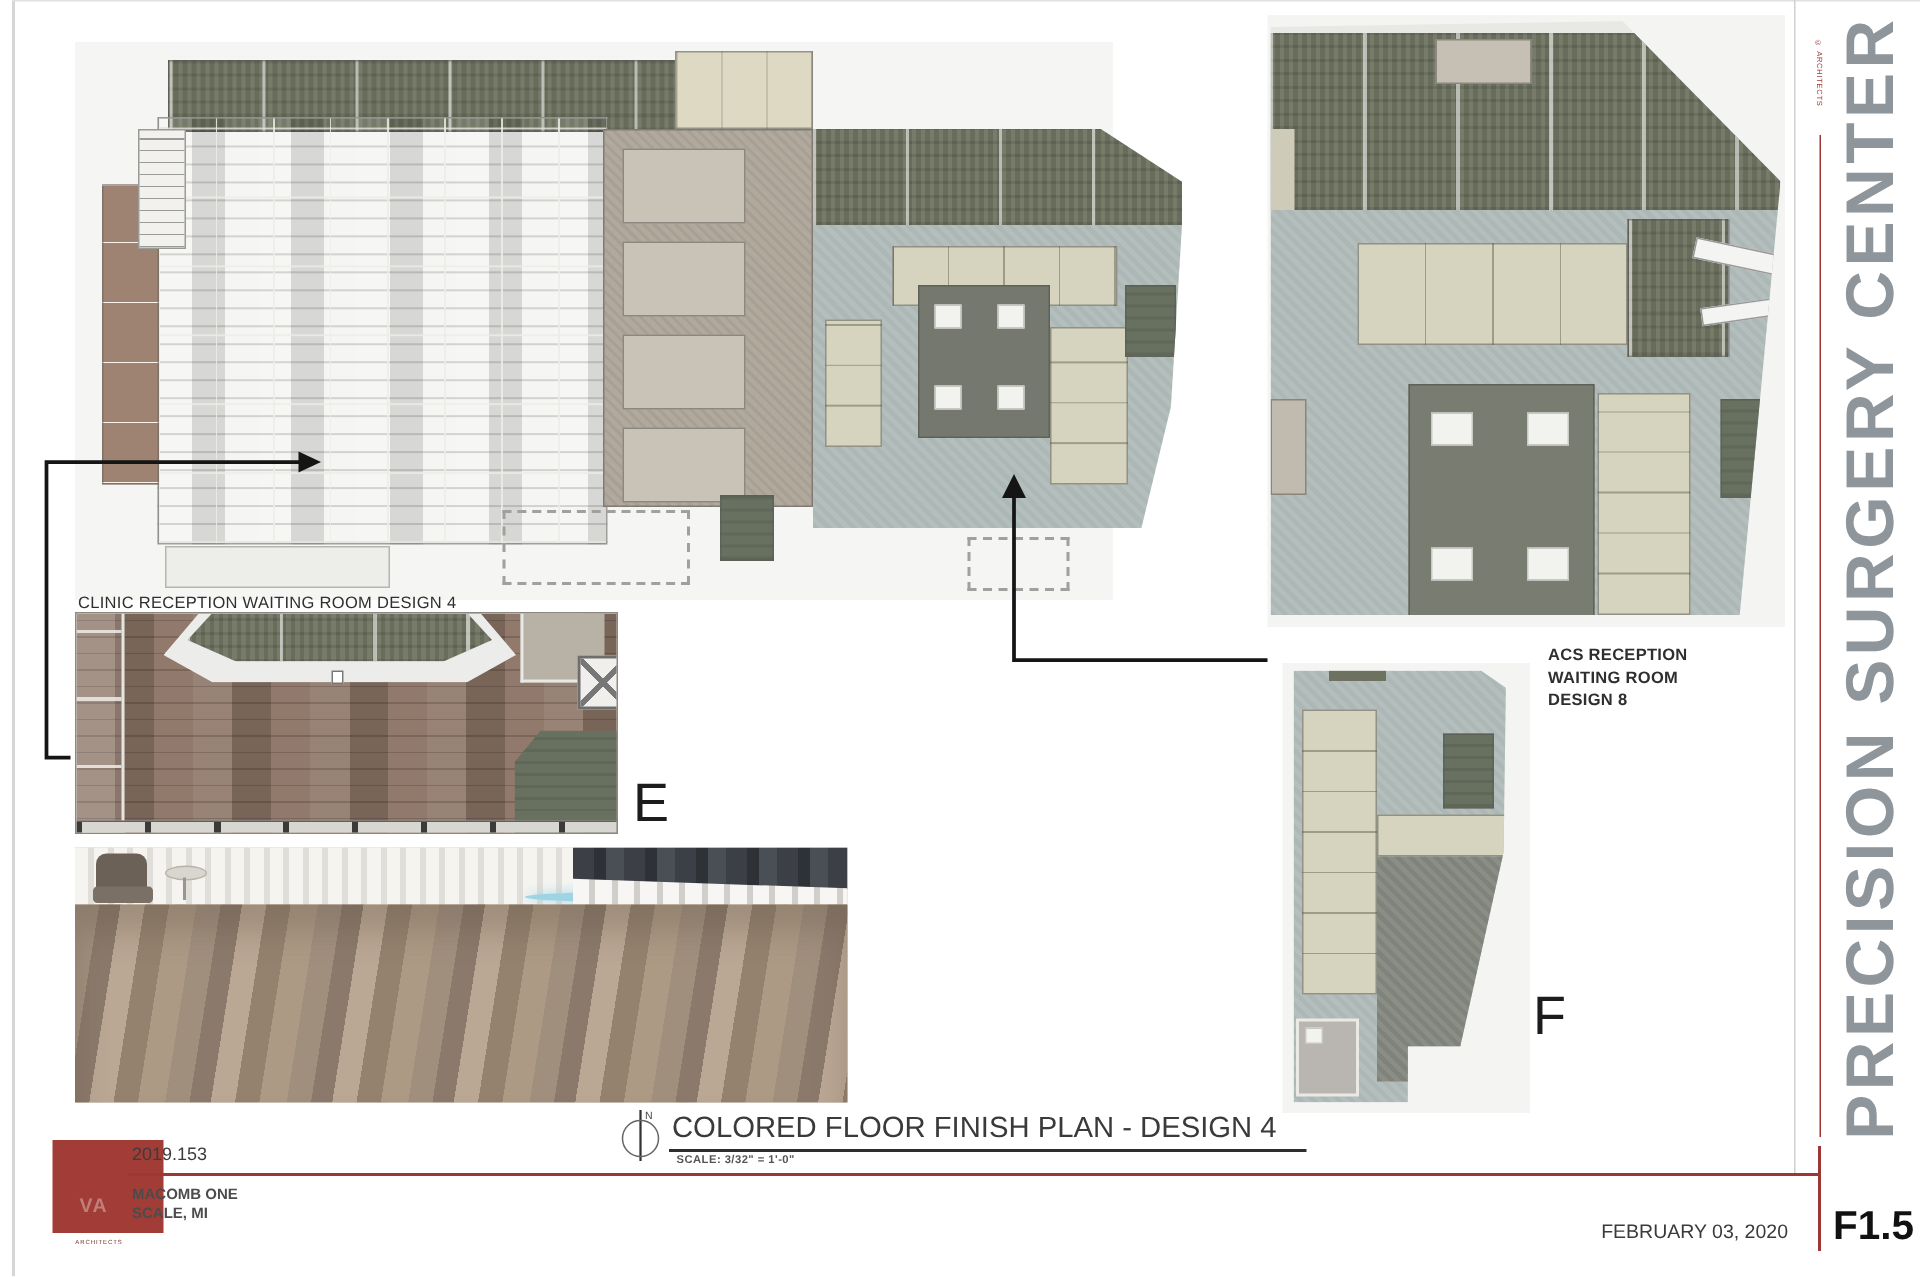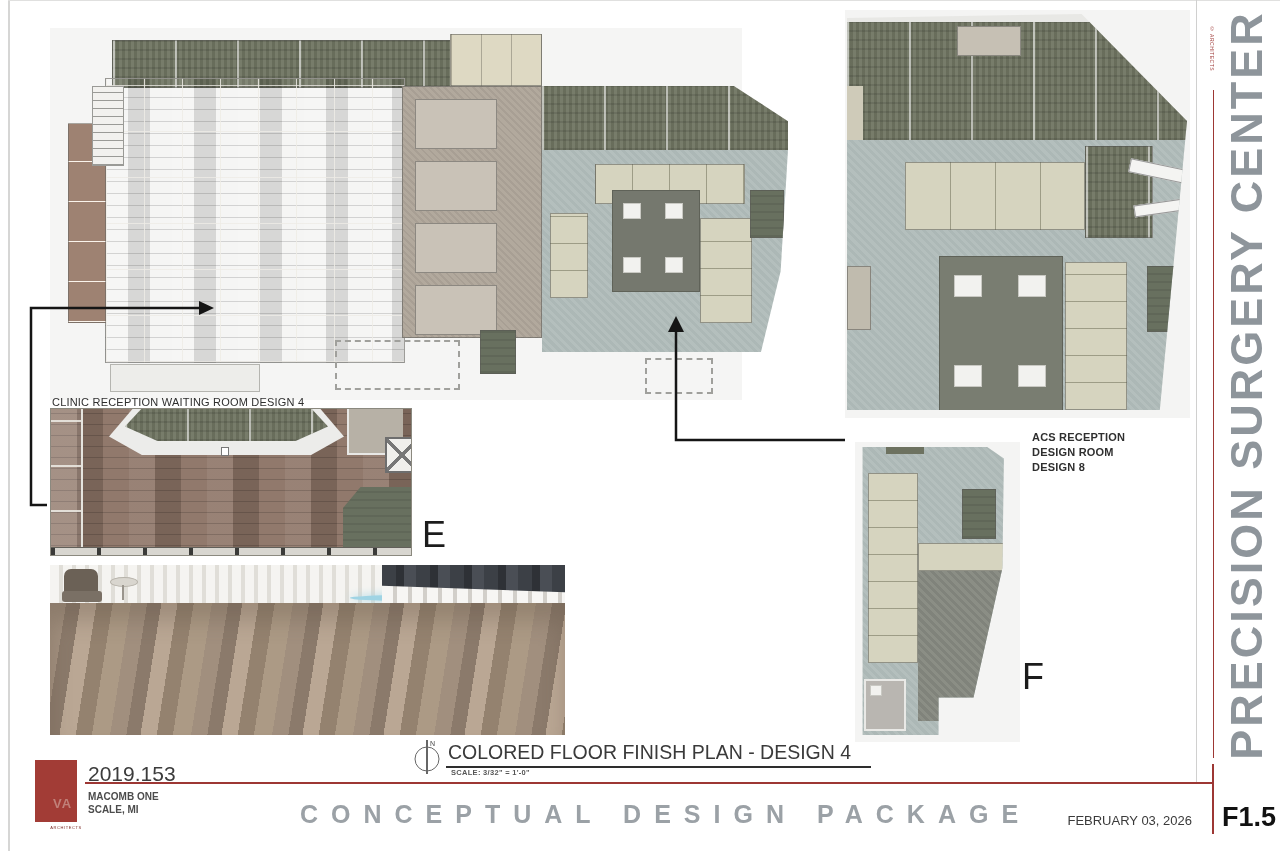--- a/index.html
+++ b/index.html
@@ -35,21 +35,21 @@
   .seat-rows{background-image:repeating-linear-gradient(0deg, rgba(0,0,0,0) 0 26px, rgba(110,110,88,.55) 26px 27px);}
   .room{border:1px solid rgba(90,90,85,.55);box-sizing:border-box;}
   .whiteseat{position:absolute;background:#f2f2ef;border:1px solid #c9c9c3;}
 
   
   .callout-label{font-size:11px;color:#2f2f2f;letter-spacing:.2px;}
   .tag-letter{font-size:36px;font-weight:400;color:#1c1c1c;}
   .dwg-title{font-size:19.5px;color:#3a3a3a;white-space:nowrap;border-bottom:2px solid #2e2e2e;
              padding:0 20px 2px 2px;}
   .dwg-scale{font-size:7.5px;font-weight:bold;color:#555;letter-spacing:.3px;}
-  .proj-num{font-size:21px;color:#3c3c3c;text-align:center;}
+  .proj-num{font-size:12px;color:#3c3c3c;text-align:center;}
   .proj-meta{font-size:10px;font-weight:bold;color:#4c4c4c;line-height:13px;}
   .pkg-title{font-size:25px;font-weight:bold;letter-spacing:13px;color:#9ba1a6;white-space:nowrap;}
   .date-txt{font-size:13px;color:#3a3a3a;}
   .sheet-num{font-size:27px;font-weight:bold;color:#111;}
   .side-title{font-size:45px;font-weight:bold;letter-spacing:3px;color:#8e959b;white-space:nowrap;}
   .copyright{writing-mode:vertical-rl;font-size:5px;color:#9d3734;letter-spacing:.5px;}
   .logo-tag{font-size:4px;color:#7c2a26;letter-spacing:.6px;}
 </style>
 </head>
 <body>
@@ -144,21 +144,21 @@
     <div class="abs" style="left:332px;top:0;width:183px;height:28px;background:repeating-linear-gradient(90deg,#3c4046 0 14px,#2e3136 14px 22px,#4a4e55 22px 34px);"></div>
     <div class="abs" style="left:332px;top:24px;width:183px;height:100px;background:repeating-linear-gradient(90deg,#f7f6f4 0 11px,#d2cfca 11px 15px);border-bottom-left-radius:30px;transform:skewY(2deg);"></div>
     <div class="abs" style="left:0;top:38px;width:515px;height:132px;background-color:#a18f7e;background-image:
         repeating-linear-gradient(99deg, #a18f7e 0 16px, #8b7a6b 16px 30px, #baa794 30px 46px, #94826f 46px 62px, #ac9a85 62px 80px),
         repeating-linear-gradient(8deg, rgba(60,45,35,.22) 0 1px, rgba(0,0,0,0) 1px 28px);
         box-shadow:inset 0 18px 22px rgba(90,75,60,.28);"></div>
   </div>
 
   <div class="abs callout-label" style="left:1032px;top:430px;line-height:15px;font-weight:bold;">
     <div>ACS RECEPTION</div>
-    <div>DESIGN ROOM</div>
+    <div>WAITING ROOM</div>
     <div>DESIGN 8</div>
   </div>
   <div class="abs" style="left:855px;top:442px;width:165px;height:300px;background:#f4f4f3;">
     <div class="abs tx-blue" style="left:3px;top:5px;width:152px;height:288px;clip-path:polygon(3% 0,85% 0,96% 4%,95% 42%,76% 87%,53% 87%,53% 100%,3% 100%);">
       <div class="abs" style="left:28px;top:0;width:38px;height:7px;background:#6d7260;"></div>
       <div class="abs tx-cream seat-rows room" style="left:10px;top:26px;width:50px;height:190px;"></div>
       <div class="abs tx-cream room" style="left:60px;top:96px;width:88px;height:28px;"></div>
       <div class="abs tx-gray" style="left:60px;top:124px;width:92px;height:150px;"></div>
       <div class="abs tx-olive-plain room" style="left:104px;top:42px;width:34px;height:50px;"></div>
       <div class="abs" style="left:6px;top:232px;width:42px;height:52px;background:#b9b6b1;border:2px solid #e9e9e6;box-sizing:border-box;">
@@ -176,33 +176,32 @@
   </svg>
 
   <svg class="abs" width="30" height="38" style="left:412px;top:738px;">
     <line x1="15" y1="2" x2="15" y2="36" stroke="#333" stroke-width="1.5"></line>
     <circle cx="15" cy="21" r="12" fill="none" stroke="#666" stroke-width="1"></circle>
     <text x="18" y="8" font-size="7" fill="#444" font-family="Liberation Sans, sans-serif">N</text>
   </svg>
   <div class="abs dwg-title" style="left:446px;top:741px;">COLORED FLOOR FINISH PLAN - DESIGN 4</div>
   <div class="abs dwg-scale" style="left:451px;top:768px;">SCALE: 3/32" = 1'-0"</div>
 
-  <div class="abs" style="left:35px;top:760px;width:42px;height:62px;background:#a23c36;">
+  <div class="abs" style="left:35px;top:760px;width:74px;height:62px;background:#a23c36;">
     <div class="abs" style="left:18px;top:36px;font-size:13px;font-weight:bold;color:#c08079;letter-spacing:1px;">VA</div>
   </div>
   <div class="abs logo-tag" style="left:35px;top:825px;width:62px;text-align:center;">ARCHITECTS</div>
 
   <div class="abs proj-num" style="left:88px;top:762px;">2019.153</div>
   <div class="abs" style="left:85px;top:782px;width:1127px;height:2px;background:#9d3734;"></div>
   <div class="abs proj-meta" style="left:88px;top:790px;">MACOMB ONE</div>
   <div class="abs proj-meta" style="left:88px;top:803px;">SCALE, MI</div>
 
-  <div class="abs pkg-title" style="left:300px;top:800px;width:700px;text-align:center;">CONCEPTUAL DESIGN PACKAGE</div>
-
-  <div class="abs date-txt" style="left:1020px;top:813px;width:172px;text-align:right;">FEBRUARY 03, 2026</div>
+
+  <div class="abs date-txt" style="left:1020px;top:813px;width:172px;text-align:right;">FEBRUARY 03, 2020</div>
   <div class="abs" style="left:1212px;top:764px;width:2px;height:70px;background:#9d3734;"></div>
   <div class="abs sheet-num" style="left:1222px;top:802px;text-align:right;">F1.5</div>
 
   <div class="abs copyright" style="left:1209px;top:26px;">© ARCHITECTS</div>
   <div class="abs" style="left:1213px;top:90px;width:1px;height:668px;background:#9d3734;"></div>
   <div class="abs side-title" style="left:1216px;top:764px;width:758px;height:62px;transform:rotate(-90deg);transform-origin:top left;display:flex;align-items:center;justify-content:center;">PRECISION SURGERY CENTER</div>
 
 </div>
 
 </body></html>

